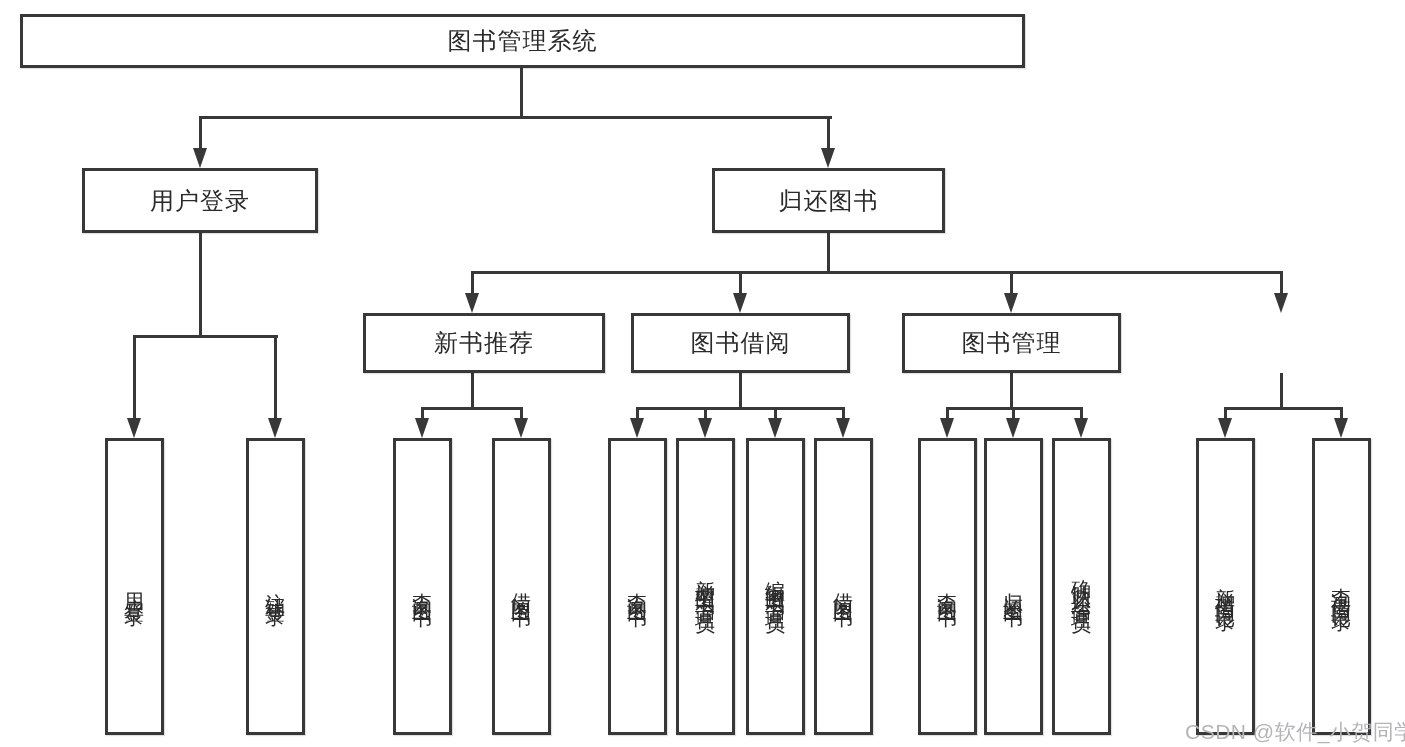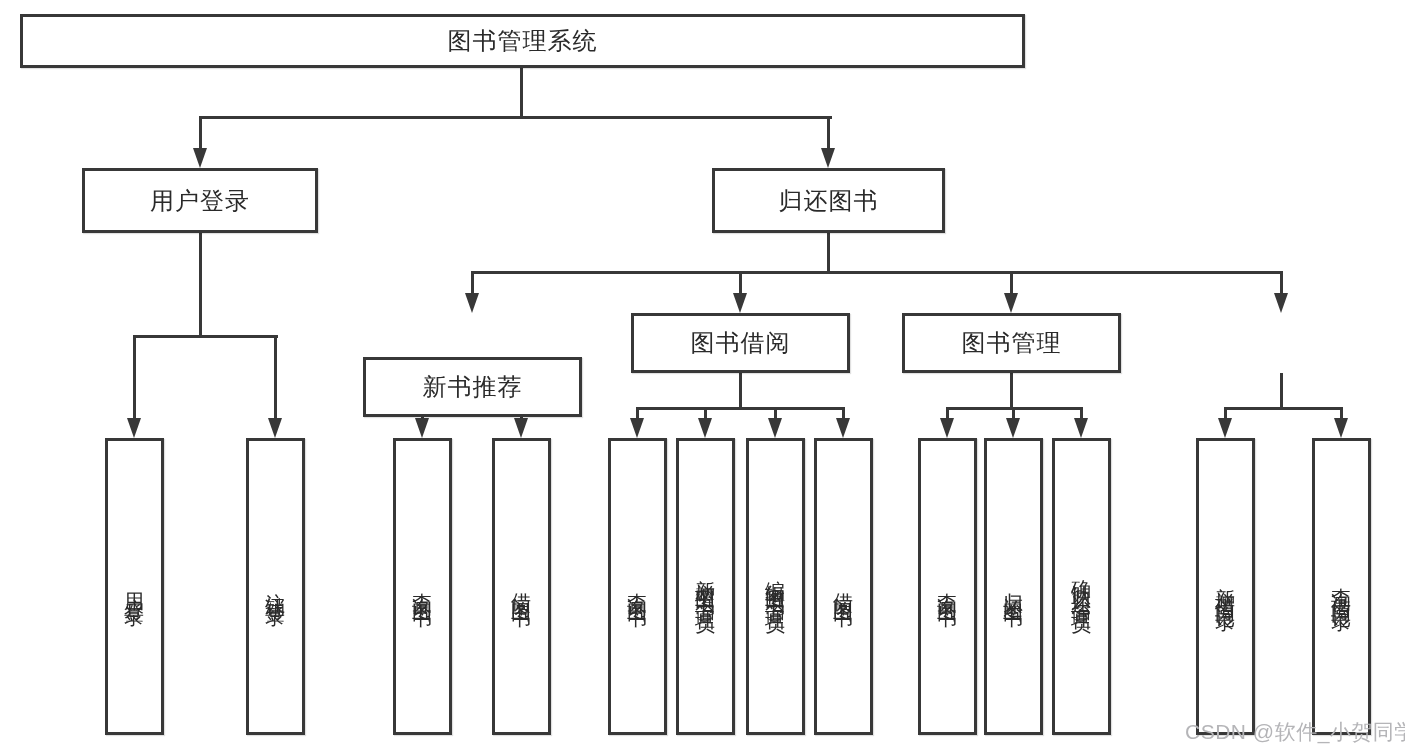--- a/index.html
+++ b/index.html
@@ -48,21 +48,21 @@
     text-orientation: mixed;
     font-size: 20px;
     letter-spacing: 5px;
     line-height: 1;
     white-space: nowrap;
   }
   
   .n-root        { left: 20px;   top: 14px;  width: 1005px; height: 54px; }
   .n-user-login  { left: 82px;   top: 168px; width: 236px;  height: 65px; }
   .n-book-mgmt   { left: 712px;  top: 168px; width: 233px;  height: 65px; }
-  .n-nb          { left: 363px;  top: 313px; width: 219px;  height: 60px; margin-top: 44px; }
+  .n-nb          { left: 363px;  top: 313px; width: 242px;  height: 60px; }
   .n-bb          { left: 631px;  top: 313px; width: 219px;  height: 60px; }
   .n-cb          { left: 902px;  top: 313px; width: 219px;  height: 60px; }
   .n-br          { left: 1172px; top: 313px; width: 220px;  height: 60px; }
   .leaf          { top: 438px;   height: 297px; width: 59px; }
   .n-ul-login    { left: 105px; }
   .n-ul-logout   { left: 246px; }
   .n-nb-query    { left: 393px; }
   .n-nb-borrow   { left: 492px; }
   .n-bb-query    { left: 608px; }
   .n-bb-add      { left: 676px; }

